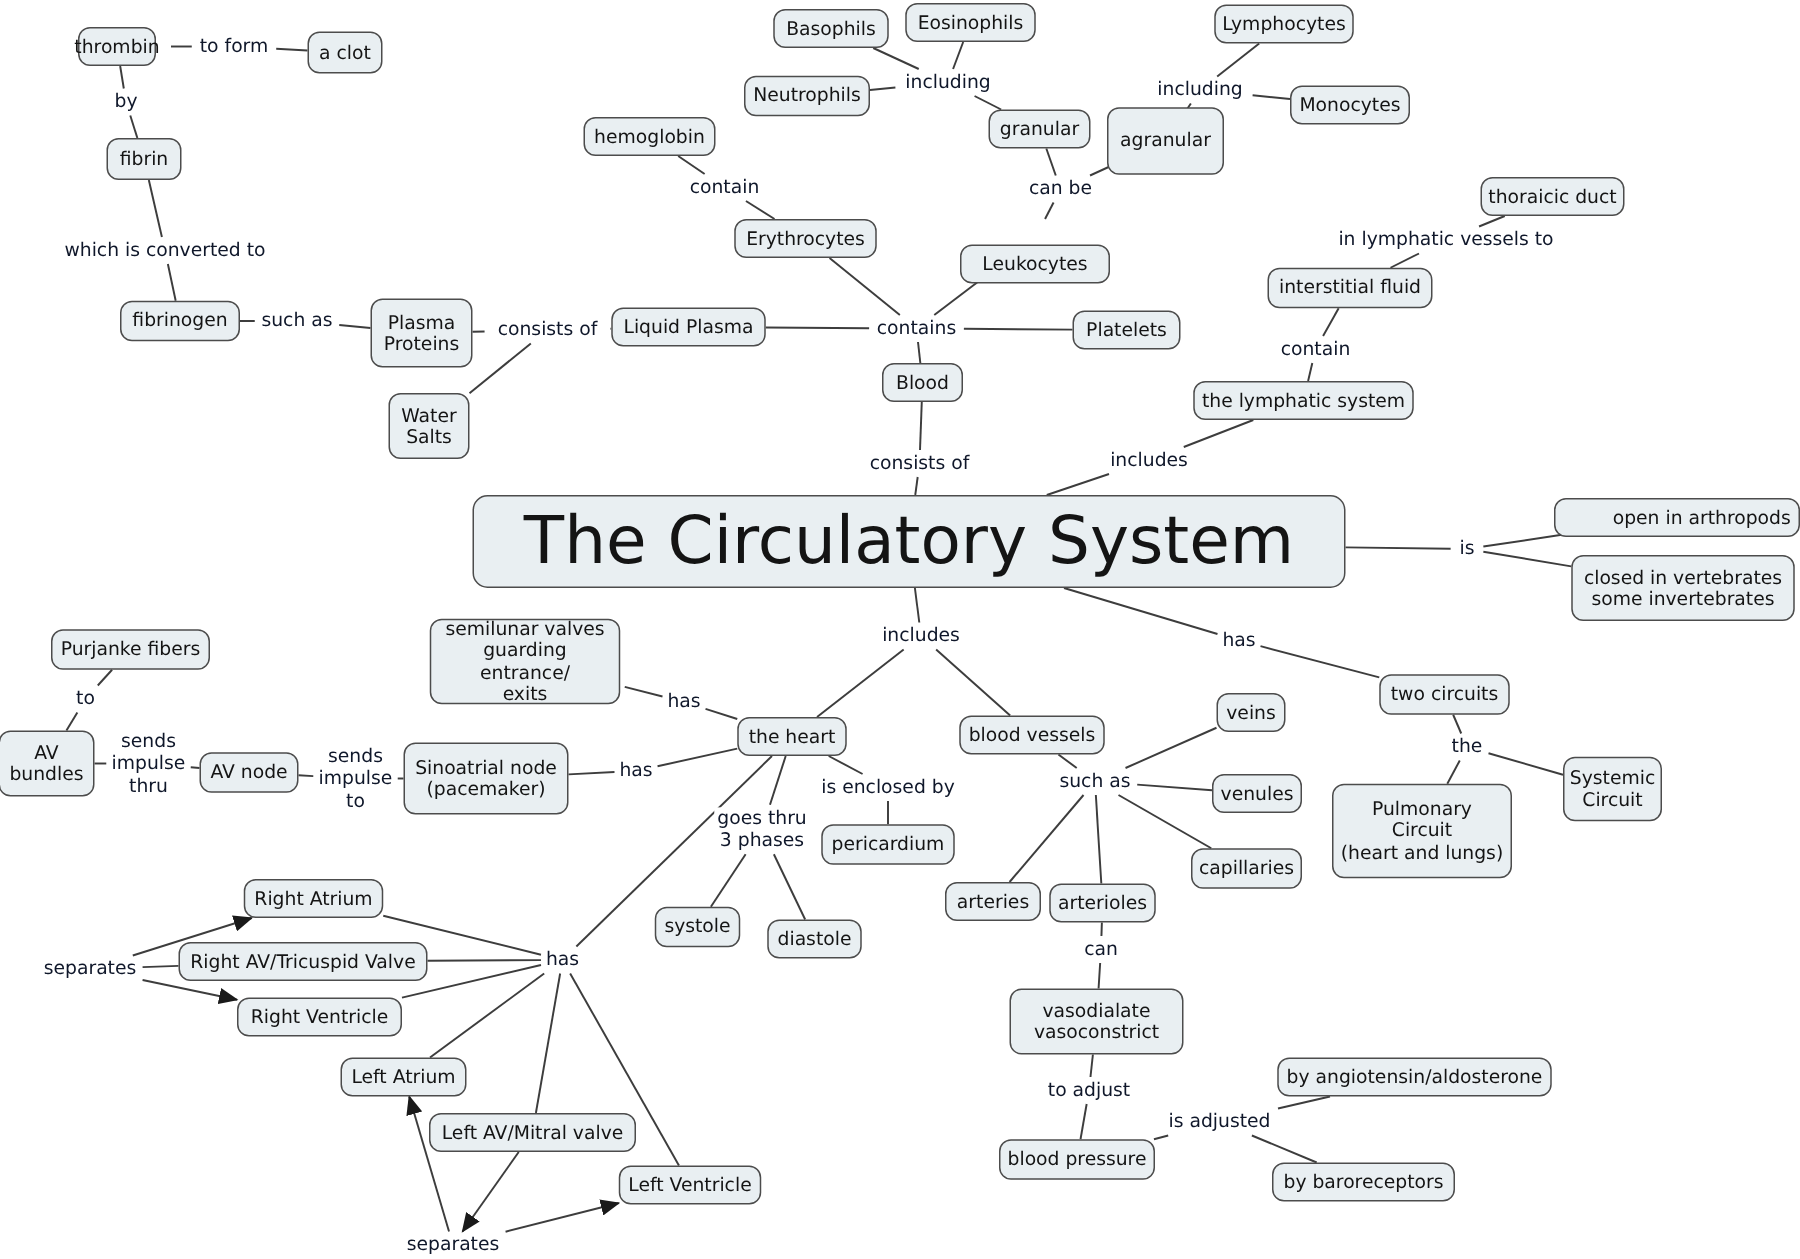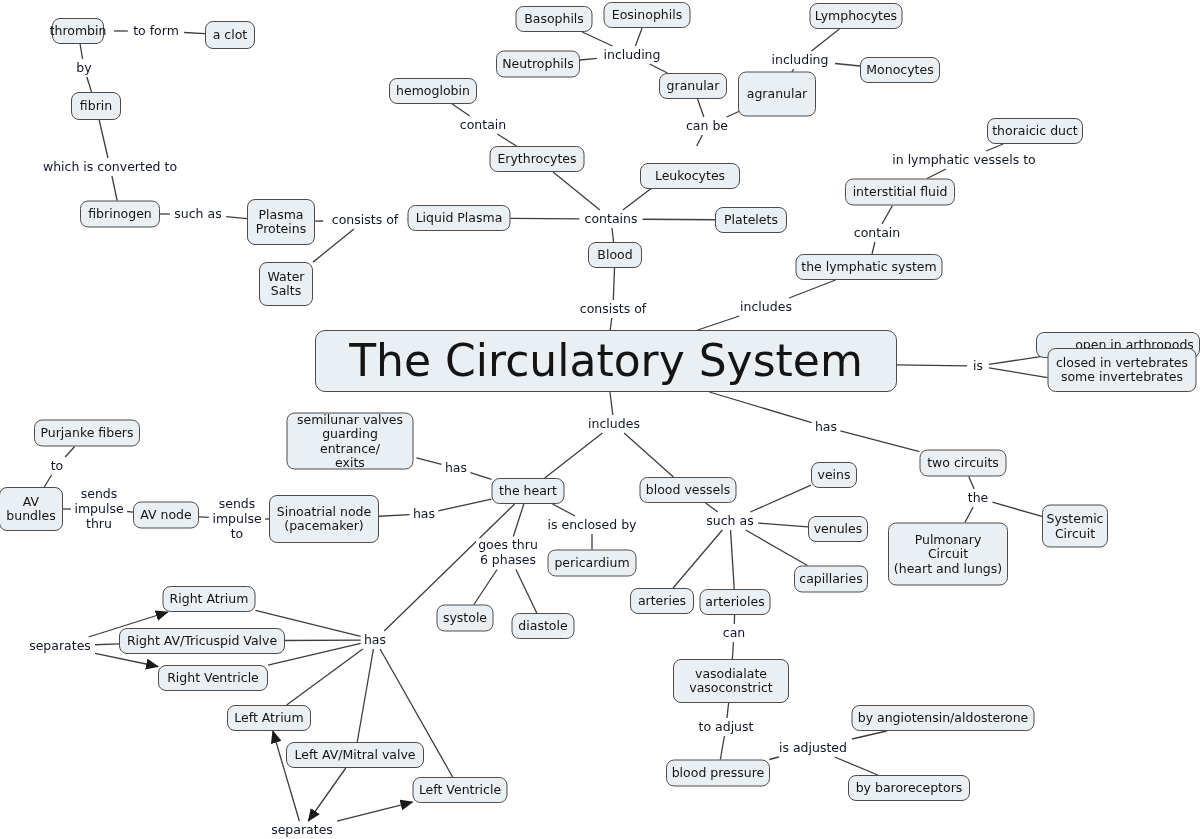--- a/index.html
+++ b/index.html
@@ -165,21 +165,21 @@
     <div class="node" style="left: 693px; top: 86px; width: 68px; height: 26px;">granular</div>
     <div class="node" style="left: 777px; top: 94px; width: 78px; height: 45px;">agranular</div>
     <div class="node" style="left: 690px; top: 144px; width: 100px; height: 26px; margin-top: 32px;">Leukocytes</div>
     <div class="node" style="left: 856px; top: 16px; width: 93px; height: 26px;">Lymphocytes</div>
     <div class="node" style="left: 900px; top: 70px; width: 80px; height: 26px;">Monocytes</div>
     <div class="node" style="left: 1035px; top: 131px; width: 96px; height: 26px;">thoraicic duct</div>
     <div class="node" style="left: 900px; top: 192px; width: 110px; height: 27px;">interstitial fluid</div>
     <div class="node" style="left: 869px; top: 267px; width: 147px; height: 26px;">the lymphatic system</div>
     <div class="node title-node" style="left: 606px; top: 361px; width: 582px; height: 62px;">The Circulatory System</div>
     <div class="node" style="left: 1118px; top: 345px; width: 164px; height: 26px; padding-left: 36px;">open in arthropods</div>
-    <div class="node" style="left: 1122px; top: 370px; width: 149px; height: 44px;">closed in vertebrates
+    <div class="node" style="left: 1122px; top: 392px; width: 149px; height: 44px;">closed in vertebrates
 some invertebrates</div>
     <div class="node" style="left: 87px; top: 433px; width: 106px; height: 27px;">Purjanke fibers</div>
     <div class="node" style="left: 31px; top: 509px; width: 64px; height: 44px;">AV
 bundles</div>
     <div class="node" style="left: 166px; top: 515px; width: 66px; height: 27px;">AV node</div>
     <div class="node" style="left: 324px; top: 519px; width: 110px; height: 48px;">Sinoatrial node
 (pacemaker)</div>
     <div class="node" style="left: 350px; top: 441px; width: 127px; height: 57px;">semilunar valves
 guarding entrance/
 exits</div>
@@ -231,21 +231,21 @@
     <div class="edge-label" style="left: 99px; top: 509px;">sends
 impulse
 thru</div>
     <div class="edge-label" style="left: 237px; top: 519px;">sends
 impulse
 to</div>
     <div class="edge-label" style="left: 456px; top: 468px;">has</div>
     <div class="edge-label" style="left: 424px; top: 514px;">has</div>
     <div class="edge-label" style="left: 592px; top: 525px;">is enclosed by</div>
     <div class="edge-label" style="left: 508px; top: 553px;">goes thru
-6 phases</div>
+3 phases</div>
     <div class="edge-label" style="left: 730px; top: 521px;">such as</div>
     <div class="edge-label" style="left: 978px; top: 498px;">the</div>
     <div class="edge-label" style="left: 60px; top: 646px;">separates</div>
     <div class="edge-label" style="left: 375px; top: 640px;">has</div>
     <div class="edge-label" style="left: 734px; top: 633px;">can</div>
     <div class="edge-label" style="left: 726px; top: 727px;">to adjust</div>
     <div class="edge-label" style="left: 813px; top: 748px;">is adjusted</div>
     <div class="edge-label" style="left: 302px; top: 830px;">separates</div>
   </div>
 

